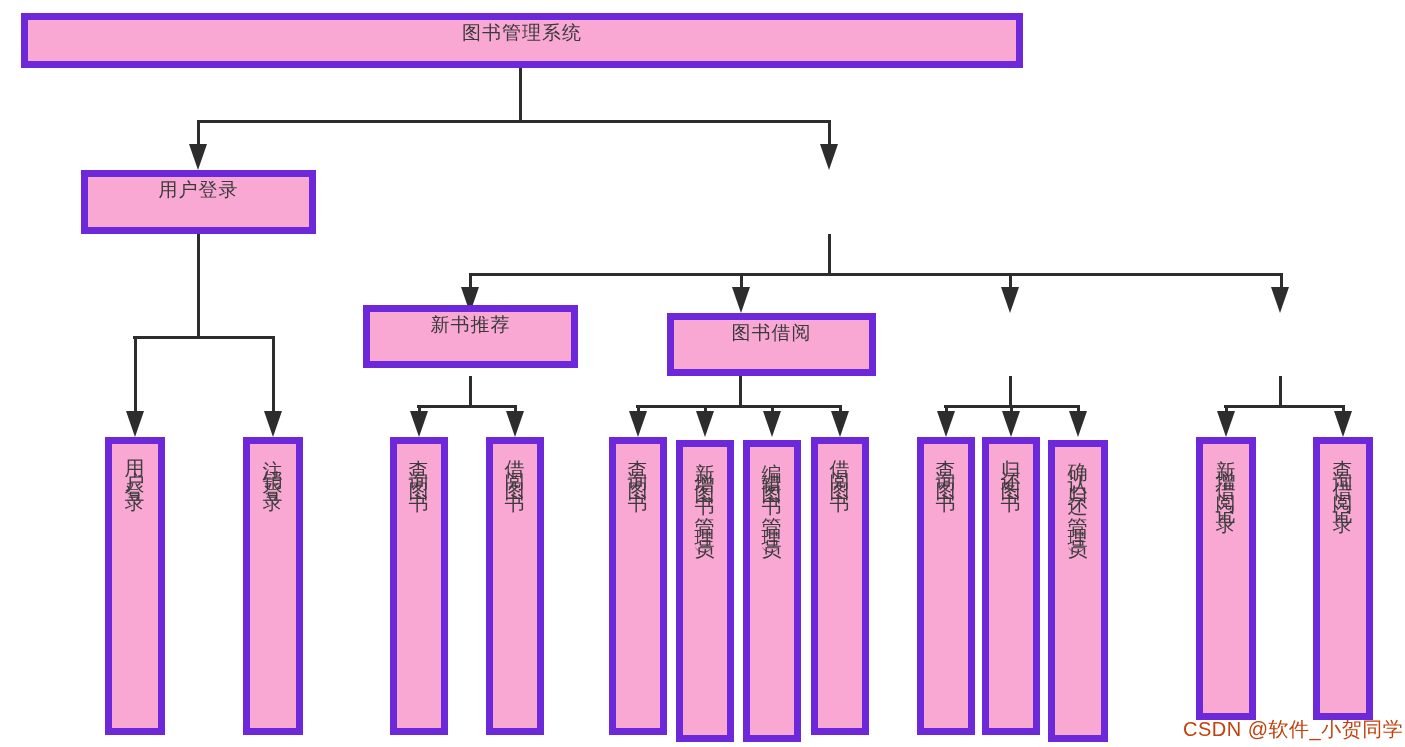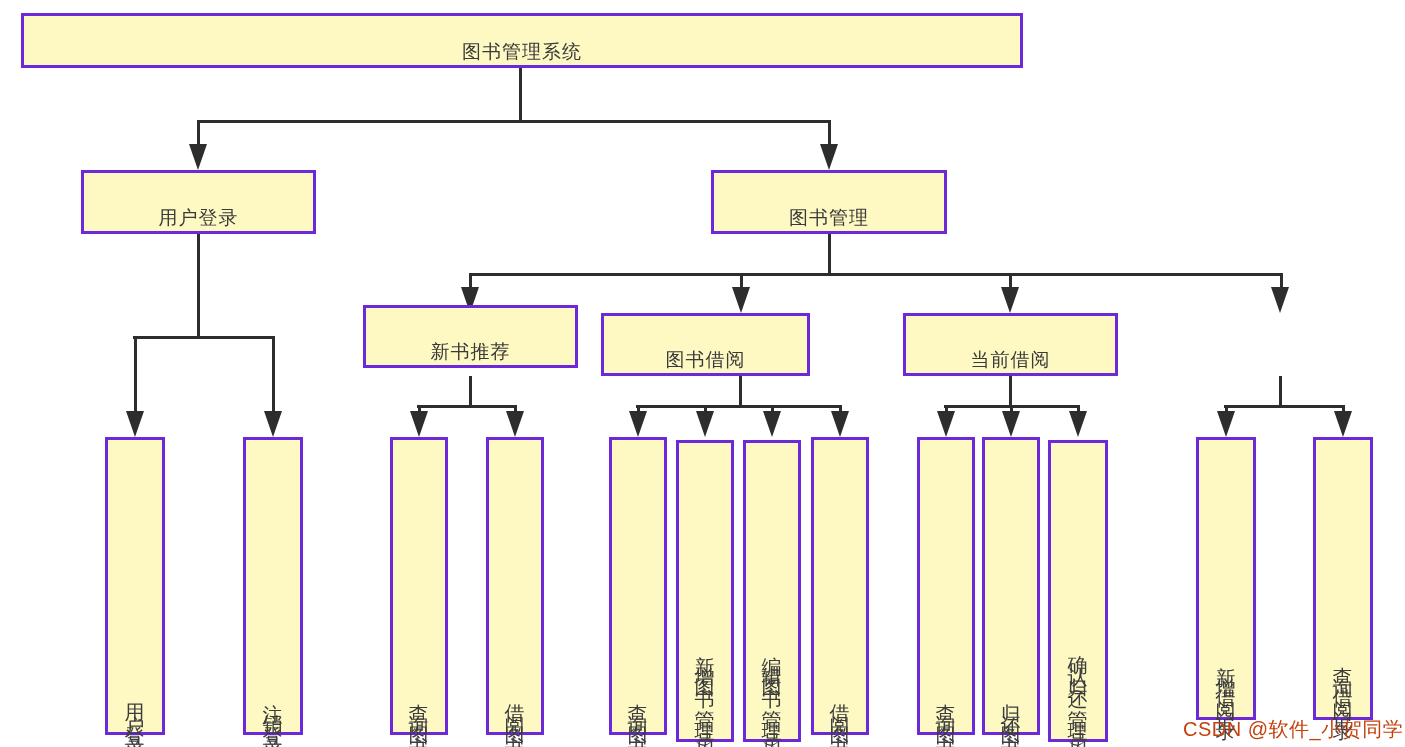--- a/index.html
+++ b/index.html
@@ -1,22 +1,22 @@
 <!DOCTYPE html>
 <html><head>
 <meta charset="utf-8">
 <style>
   html,body{margin:0;padding:0;background:#ffffff;}
   .stage{
     position:relative;width:1405px;height:747px;background:#ffffff;overflow:hidden;
     font-family:"Liberation Sans","DejaVu Sans",sans-serif;
   }
   .box{
-    position:absolute;background:#fef9c3;border:3px solid #6d28d9;box-sizing:border-box;
-    display:flex;align-items:flex-end;justify-content:center;
+    position:absolute;background:#f9a8d4;border:7px solid #6d28d9;box-sizing:border-box;
+    display:flex;align-items:flex-start;justify-content:center;
   }
   .h-label{
     font-size:19px;color:#3a3a3a;letter-spacing:1px;white-space:nowrap;
   }
   .v-label{
     writing-mode:vertical-rl;text-orientation:mixed;
     font-size:20px;letter-spacing:11px;color:#3c3c3c;line-height:1;white-space:nowrap;
   }
   .line{position:absolute;background:#2d2d2d;}
   .arrow{
@@ -93,32 +93,26 @@
   <div class="line" style="left:1342px;top:405px;width:3px;height:8px"></div>
   <div class="arrow" style="left:1334px;top:411px"></div>
 
   <div class="box" style="left:21px;top:13px;width:1002px;height:55px">
     <span class="h-label">图书管理系统</span>
   </div>
 
   <div class="box" style="left:81px;top:170px;width:235px;height:64px">
     <span class="h-label">用户登录</span>
   </div>
-  <div class="box" style="left:711px;top:170px;width:236px;height:64px">
-    <span class="h-label">图书管理</span>
-  </div>
 
   <div class="box" style="left:363px;top:305px;width:215px;height:63px">
     <span class="h-label">新书推荐</span>
   </div>
-  <div class="box" style="left:601px;top:313px;width:209px;height:63px">
+  <div class="box" style="left:667px;top:313px;width:209px;height:63px">
     <span class="h-label">图书借阅</span>
-  </div>
-  <div class="box" style="left:903px;top:313px;width:215px;height:63px">
-    <span class="h-label">当前借阅</span>
   </div>
 
   <div class="box" style="left:105px;top:437px;width:60px;height:298px">
     <span class="v-label">用户登录</span>
   </div>
   <div class="box" style="left:243px;top:437px;width:60px;height:298px">
     <span class="v-label">注销登录</span>
   </div>
 
   <div class="box" style="left:390px;top:437px;width:58px;height:298px">

